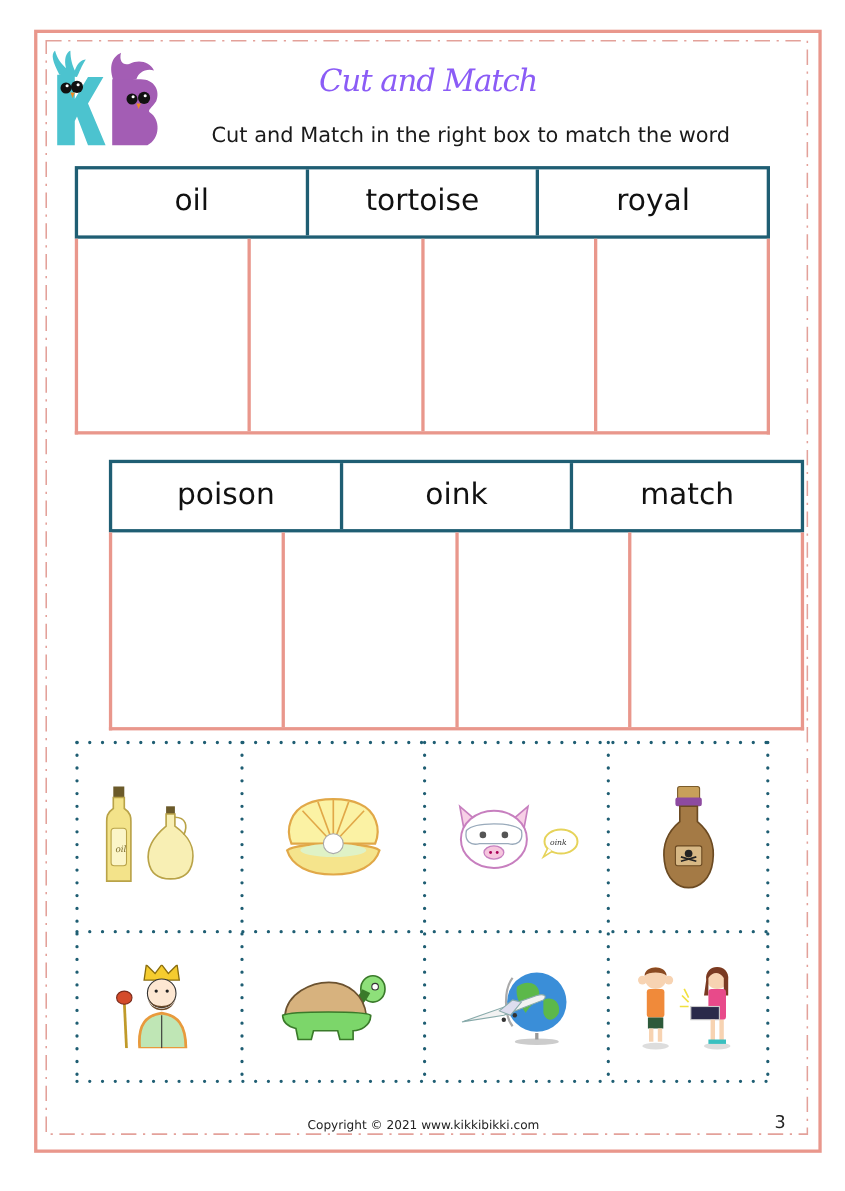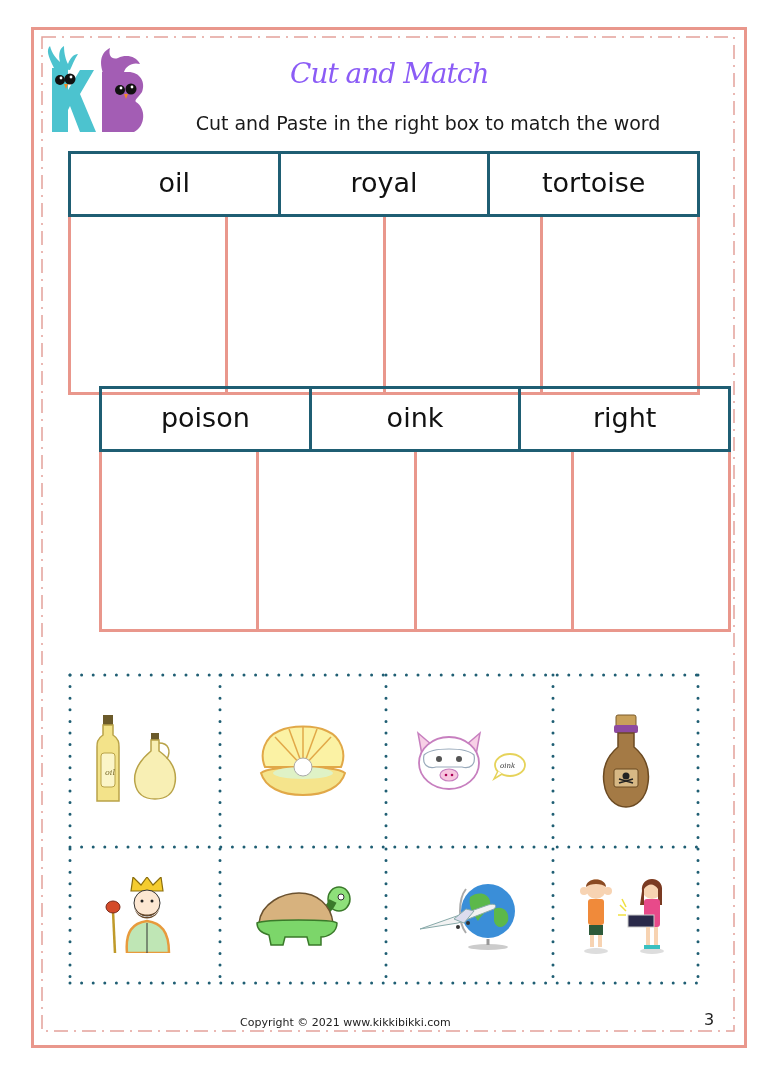--- a/index.html
+++ b/index.html
@@ -12,26 +12,26 @@
   .subtitle { position:absolute; left:168px; top:110px; width:520px; text-align:center; font-size:19px; color:#1a1a1a; line-height:26px; }
   .match-table { position:absolute; left:68px; width:632px; }
   .match-table .head { display:flex; height:66px; border:3px solid #1f5e73; box-sizing:border-box; }
   .match-table .head .cell { flex:1; display:flex; align-items:center; justify-content:center; font-size:27px; color:#111; border-right:3px solid #1f5e73; padding-bottom:4px; }
   .match-table .head .cell:last-child { border-right:none; }
   .match-table .body { display:flex; border:3px solid #e9978c; border-top:none; box-sizing:border-box; }
   .match-table .body .cell { flex:1; border-right:3px solid #e9978c; }
   .match-table .body .cell:last-child { border-right:none; }
   .t1 { top:151px; }
   .t1 .body { height:178px; }
-  .t2 { top:386px;padding-left:31px; }
+  .t2 { top:418px;padding-left:31px; }
   .t2 .body { height:180px; }
   .cut-grid { position:absolute; left:68px; top:673px; width:632px; height:312px; }
   .cut-grid svg.dots { position:absolute; left:0; top:0; }
   .cut-cell { position:absolute; display:flex; align-items:center; justify-content:center; cursor:pointer; }
-  .footer { position:absolute; left:240px; top:1016px; width:290px; font-size:11px; color:#222; }
+  .footer { position:absolute; left:240px; top:1016px; width:290px; text-align:center; font-size:11px; color:#222; }
   .page-num { position:absolute; left:704px; top:1010px; font-size:16px; color:#222; }
 </style>
 </head>
 <body>
 
 <div class="outer-border"></div>
 <div class="inner-border">
   <svg width="694" height="996">
     <rect x="1" y="1" width="692" height="994" fill="none" stroke="#e3a19a" stroke-width="1.5" stroke-dasharray="14 6 2 6"></rect>
   </svg>
@@ -54,41 +54,41 @@
     <path d="M62 26 L88 26 C100 26 106 36 102 46 C98 52 94 54 96 56 C106 62 106 80 94 86 L62 86 Z" fill="#a35db4"></path>
     <circle cx="80" cy="44" r="5" fill="#111"></circle>
     <circle cx="91" cy="43" r="5.5" fill="#111"></circle>
     <circle cx="81" cy="42" r="1.4" fill="#fff"></circle>
     <circle cx="92" cy="41" r="1.4" fill="#fff"></circle>
     <path d="M84 48 L88 48 L86 53 Z" fill="#f08a24"></path>
   </svg>
 </div>
 
 <div class="title">Cut and Match</div>
-<div class="subtitle">Cut and Paste in the right box to match the word</div>
+<div class="subtitle">Cut and Match in the right box to match the word</div>
 
 <div class="match-table t1">
   <div class="head">
     <div class="cell">oil</div>
+    <div class="cell">tortoise</div>
     <div class="cell">royal</div>
-    <div class="cell">tortoise</div>
   </div>
   <div class="body">
     <div class="cell"></div>
     <div class="cell"></div>
     <div class="cell"></div>
     <div class="cell"></div>
   </div>
 </div>
 
 <div class="match-table t2">
   <div class="head">
     <div class="cell">poison</div>
     <div class="cell">oink</div>
-    <div class="cell">right</div>
+    <div class="cell">match</div>
   </div>
   <div class="body">
     <div class="cell"></div>
     <div class="cell"></div>
     <div class="cell"></div>
     <div class="cell"></div>
   </div>
 </div>
 
 <div class="cut-grid">

